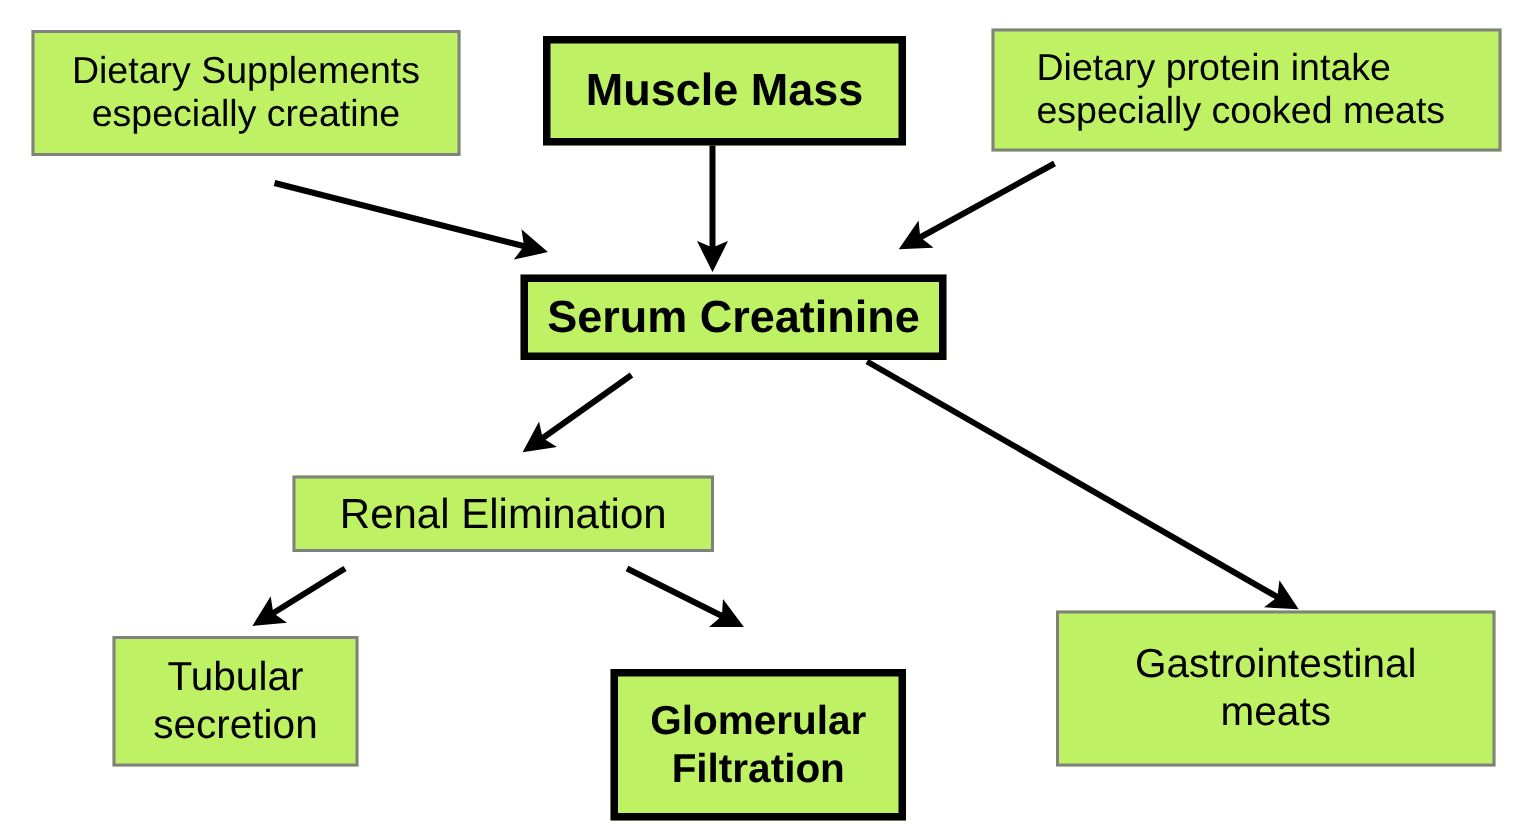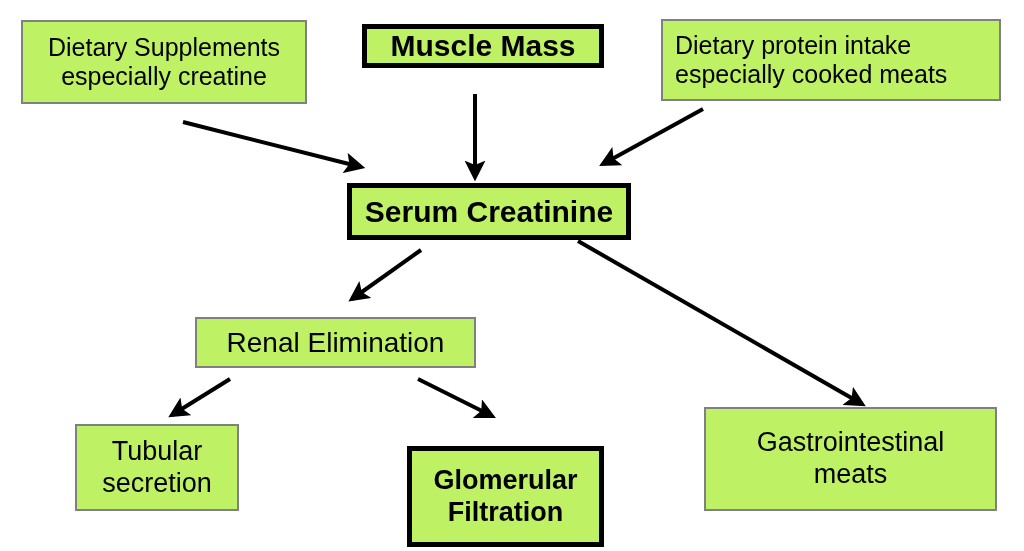--- a/index.html
+++ b/index.html
@@ -41,26 +41,26 @@
     width: 100%;
     white-space: pre-line;
     padding: 0 6px;
   }
   .node.left-align {
     justify-content: flex-start;
     text-align: left;
   }
   .node.left-align .label {
     text-align: left;
-    padding-left: 12px;
+    padding-left: 28px;
   }
 
   
   #node-supplements { left: 21px;  top: 20px;  width: 286px; height: 84px; font-size: 25px; }
-  #node-muscle-mass { left: 362px; top: 24px;  width: 242px; height: 44px; font-size: 30px; text-align: center; }
+  #node-muscle-mass { left: 362px; top: 24px;  width: 242px; height: 73px; font-size: 30px; text-align: center; }
   #node-protein     { left: 661px; top: 19px;  width: 340px; height: 82px; font-size: 25px; }
   #node-serum       { left: 347px; top: 183px; width: 284px; height: 57px; font-size: 30px; }
   #node-renal       { left: 195px; top: 317px; width: 281px; height: 51px; font-size: 28px; }
   #node-tubular     { left: 75px;  top: 424px; width: 164px; height: 87px; font-size: 27px; }
   #node-glomerular  { left: 407px; top: 422px; width: 197px; height: 101px; font-size: 27px; margin-top: 24px; }
   #node-gi          { left: 704px; top: 407px; width: 293px; height: 104px; font-size: 27px; }
 
   #arrow-layer {
     position: absolute;
     left: 0;

